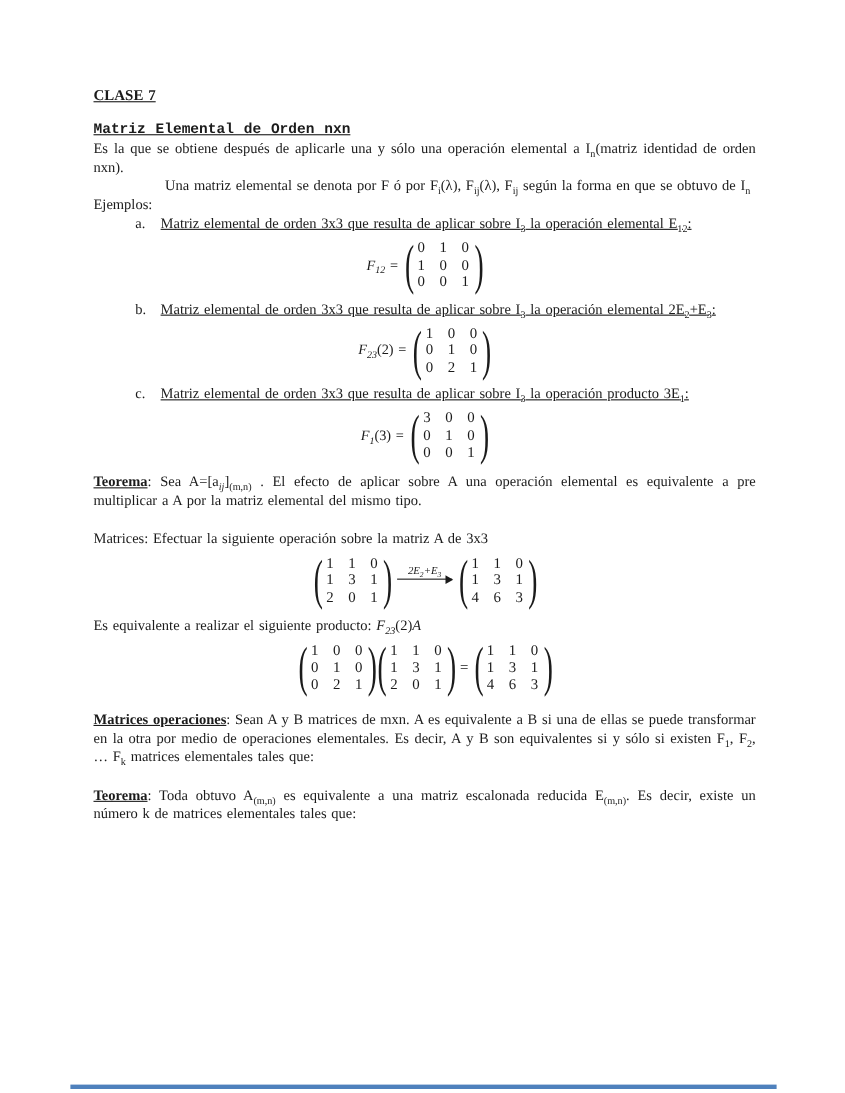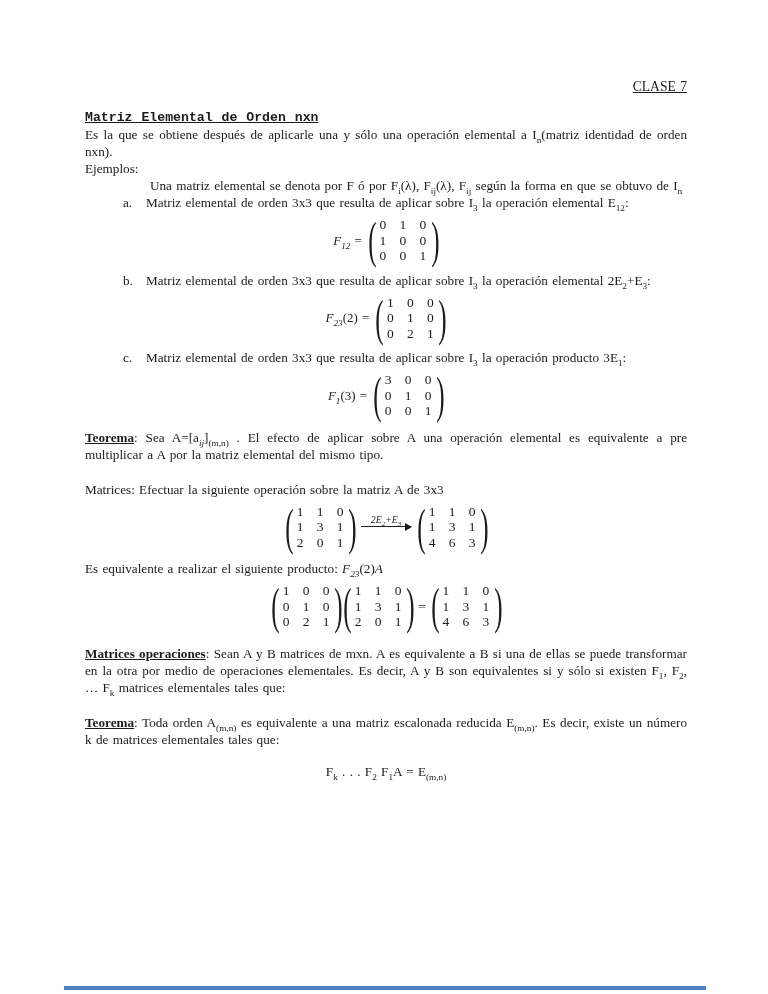--- a/index.html
+++ b/index.html
@@ -3,34 +3,34 @@
 <meta charset="utf-8">
 <style>
   html, body { margin: 0; padding: 0; background: #ffffff; }
   body {
     width: 768px; height: 994px; position: relative; overflow: hidden;
     font-family: "Liberation Serif", "DejaVu Serif", serif;
     color: #1b1b1b; font-size: 13.2px; line-height: 17px;
     word-spacing: 1px;
   }
   .page { position: absolute; top: 0; left: 0; right: 0; bottom: 0; padding: 78px 81px 0 85px; }
-  .title { text-align: right; font-weight: normal; text-decoration: underline; font-size: 13.6px; margin-bottom: 14px; }
+  .title { text-align: left; font-weight: bold; text-decoration: underline; font-size: 13.6px; margin-bottom: 14px; }
   .heading { font-weight: bold; text-decoration: underline; font-family: Liberation Mono, monospace; }
   p, .para { margin: 0; text-align: justify; }
   .indent1 { padding-left: 65px; }
   .mt-s { margin-top: 10px; }
   .mt-m { margin-top: 15px; }
   .mt-l { margin-top: 18px; }
   sub { font-size: 70%; line-height: 0; }
   .it { font-style: italic; }
   .bd { font-weight: bold; }
   .ul { text-decoration: underline; }
   .li { display: flex; padding-left: 38px; }
   .marker { width: 23px; flex: none; }
-  .li-body { flex: 1; text-align: justify; }
+  .li-body { flex: 1; text-align: justify; text-decoration: underline; }
   .display { display: flex; justify-content: center; align-items: center; margin: 6px 0 8px 0; }
   .matrix { display: inline-flex; align-items: center; }
   .paren {
     font-family: "Liberation Serif", serif; font-weight: 400;
     font-size: 50px; line-height: 46px; display: inline-block;
     transform: scaleX(0.5); width: 13px; text-align: center; margin: 0 -2px;
   }
   .mgrid {
     display: inline-grid; grid-template-columns: repeat(3, auto);
     column-gap: 12px; padding: 0 3px; font-size: 13.5px; line-height: 15.5px;
@@ -51,22 +51,22 @@
 </style>
 </head>
 <body>
 
 <div class="page">
 
   <div class="title">CLASE 7</div>
 
   <div class="heading">Matriz Elemental de Orden nxn</div>
   <p class="para"><span>Es la que se obtiene después de aplicarle una y sólo una operación elemental a I</span><sub>n</sub><span>(matriz identidad de orden nxn).</span></p>
+  <p class="para indent1"><span>Una matriz elemental se denota por F ó por F</span><sub>i</sub><span>(λ), F</span><sub>ij</sub><span>(λ), F</span><sub>ij</sub><span>  según la forma en que se obtuvo de I</span><sub>n</sub></p>
   <p class="para">Ejemplos:</p>
-  <p class="para indent1"><span>Una matriz elemental se denota por F ó por F</span><sub>i</sub><span>(λ), F</span><sub>ij</sub><span>(λ), F</span><sub>ij</sub><span>  según la forma en que se obtuvo de I</span><sub>n</sub></p>
 
   <div class="li">
     <span class="marker">a.</span>
     <div class="li-body"><span>Matriz elemental de orden 3x3 que resulta de aplicar sobre I</span><sub>3</sub><span> la operación elemental E</span><sub>12</sub><span>:</span></div>
   </div>
   <div class="display">
     <span class="mlabel"><span class="it">F</span><sub class="it">12</sub><span> = </span></span>
     <span class="matrix">
       <span class="paren">(</span>
       <span class="mgrid">
@@ -217,18 +217,17 @@
           <span class="mcell">4</span>
           <span class="mcell">6</span>
           <span class="mcell">3</span>
         </span>
       <span class="paren">)</span>
     </span>
   </div>
 
   <p class="para mt-m"><span class="bd ul">Matrices operaciones</span><span>: Sean A y B matrices de mxn.  A es equivalente a B si una de ellas se puede transformar en la otra por medio de operaciones elementales.  Es decir, A y B son equivalentes si y sólo si existen F</span><sub>1</sub><span>, F</span><sub>2</sub><span>, … F</span><sub>k</sub><span>  matrices elementales tales que:</span></p>
 
-  <p class="para mt-l"><span class="bd ul">Teorema</span><span>: Toda orden A</span><sub>(m,n)</sub><span> es equivalente a una matriz escalonada reducida E</span><sub>(m,n)</sub><span>.  Es decir, existe un número k de matrices elementales tales que:</span></p>
-  <div class="center-line mt-m"><span>F</span><sub>k</sub><span> . . . F</span><sub>2</sub><span> F</span><sub>1</sub><span>A = E</span><sub>(m,n)</sub></div>
+  <p class="para mt-l"><span class="bd ul">Teorema</span><span>: Toda obtuvo A</span><sub>(m,n)</sub><span> es equivalente a una matriz escalonada reducida E</span><sub>(m,n)</sub><span>.  Es decir, existe un número k de matrices elementales tales que:</span></p>
 
 </div>
 
 <div class="footer-rule" style="background: rgb(79, 129, 189);"></div>
 
 </body></html>

